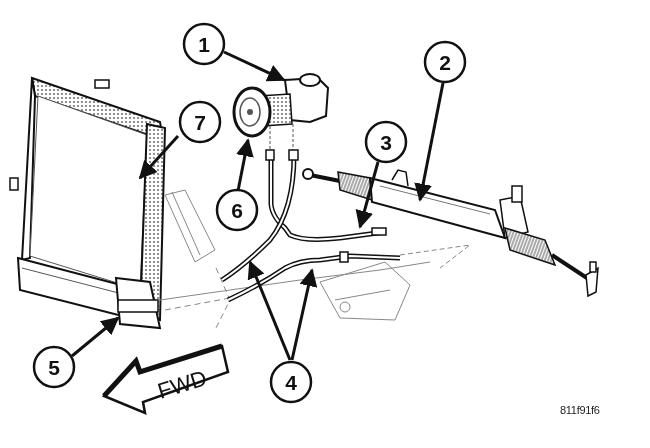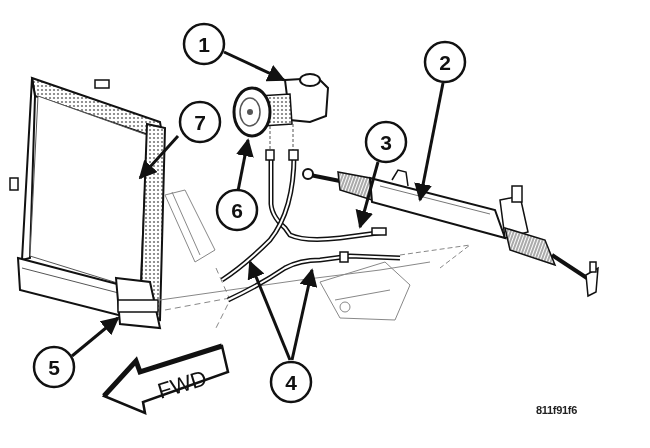--- a/index.html
+++ b/index.html
@@ -1,21 +1,21 @@
 <!DOCTYPE html>
 <html><head>
 <meta charset="utf-8">
 <style>
   html, body { margin: 0; padding: 0; background: #ffffff; }
   body { width: 650px; height: 448px; position: relative; overflow: hidden;
          font-family: "Liberation Sans", sans-serif; }
   #diagram { position: absolute; left: 0; top: 0; width: 650px; height: 448px; }
   .callout-text { font-family: "Liberation Sans", sans-serif; font-weight: bold; font-size: 21px; fill: #111; }
   .fwd-text { font-family: "Liberation Sans", sans-serif; font-size: 22px; fill: #111; }
-  .fig-id { position: absolute; left: 536px; top: 404px; font-size: 11px; font-weight: bold;
+  .fig-id { position: absolute; left: 560px; top: 404px; font-size: 11px; font-weight: normal;
             color: #222; font-family: "Liberation Sans", sans-serif; letter-spacing: -0.3px; }
 </style>
 </head>
 <body>
 
 <svg id="diagram" viewBox="0 0 650 448" xmlns="http://www.w3.org/2000/svg">
   <defs>
     <marker id="ah" viewBox="0 0 10 10" refX="9" refY="5" markerWidth="6" markerHeight="6" orient="auto">
       <path d="M0,0 L10,5 L0,10 z" fill="#111"></path>
     </marker>

